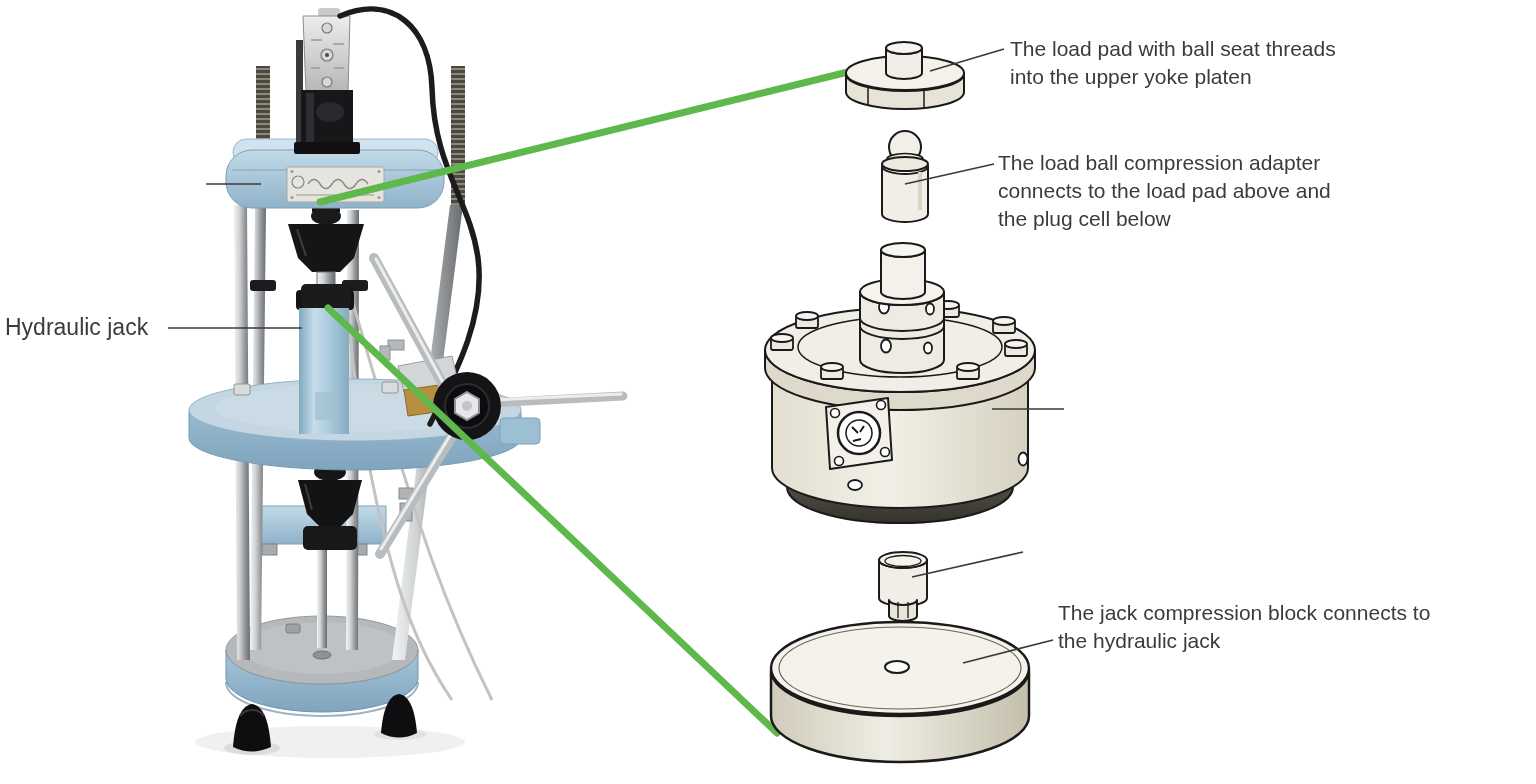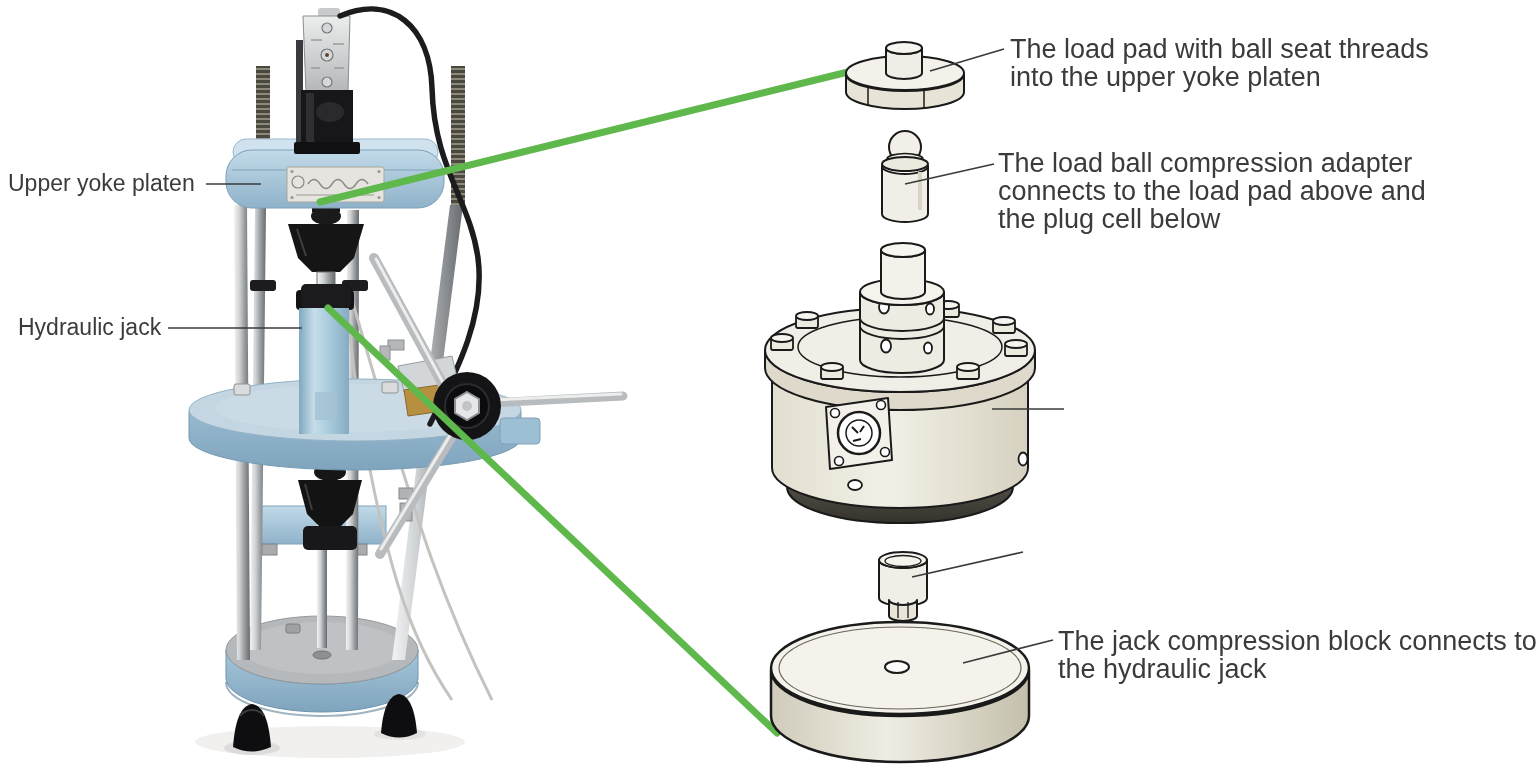--- a/index.html
+++ b/index.html
@@ -7,21 +7,21 @@
     --labelc:#3b3b3b;
   }
   html,body{margin:0;padding:0;background:#ffffff;}
   .stage{
     position:relative;width:1536px;height:784px;background:#ffffff;overflow:hidden;
     font-family:"Liberation Sans", sans-serif;
   }
   .stage svg{position:absolute;left:0;top:0;}
   .lbl{
     position:absolute;color:var(--labelc);
-    font-size:27px;line-height:28px;white-space:pre;
+    font-size:21px;line-height:28px;white-space:pre;
   }
   .lbl-left{font-size:23px;line-height:28px;}
 </style>
 </head>
 <body>
 
 <div class="stage">
 
 <svg width="1536" height="784" viewBox="0 0 1536 784">
   <defs>
@@ -309,28 +309,27 @@
     <line x1="206" y1="184" x2="261" y2="184"></line>
     <line x1="168" y1="328" x2="302" y2="328"></line>
     <line x1="930" y1="71" x2="1004" y2="49"></line>
     <line x1="905" y1="184" x2="994" y2="164"></line>
     <line x1="992" y1="409" x2="1064" y2="409"></line>
     <line x1="912" y1="577" x2="1023" y2="552"></line>
     <line x1="963" y1="663" x2="1053" y2="640"></line>
   </g>
 </svg>
 
-  <div class="lbl lbl-left" style="left:8px;top:169px">Upper yoke platen</div>
-
-  <div class="lbl lbl-left" style="left:18px;top:313px">Hydraulic jack</div>
+
+  <div class="lbl lbl-left" style="left:5px;top:313px">Hydraulic jack</div>
 
   <div class="lbl" style="left:1010px;top:35px">The load pad with ball seat threads
 into the upper yoke platen</div>
 
   <div class="lbl" style="left:998px;top:149px">The load ball compression adapter
 connects to the load pad above and
 the plug cell below</div>
 
 
 
-  <div class="lbl" style="left:1058px;top:627px">The jack compression block connects to
+  <div class="lbl" style="left:1058px;top:599px">The jack compression block connects to
 the hydraulic jack</div>
 </div>
 
 </body></html>

